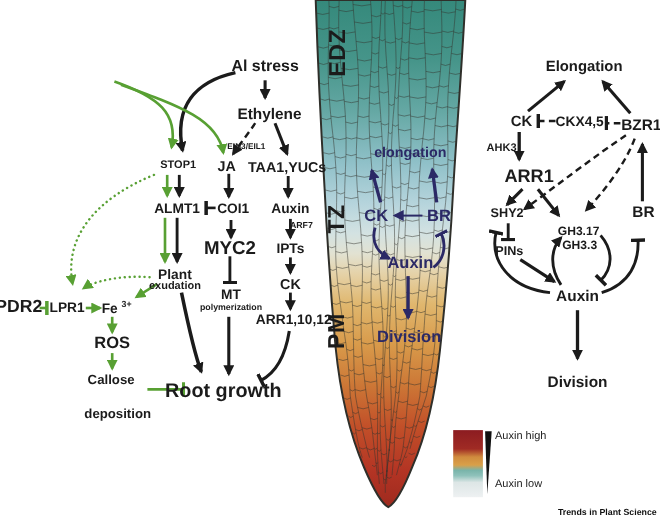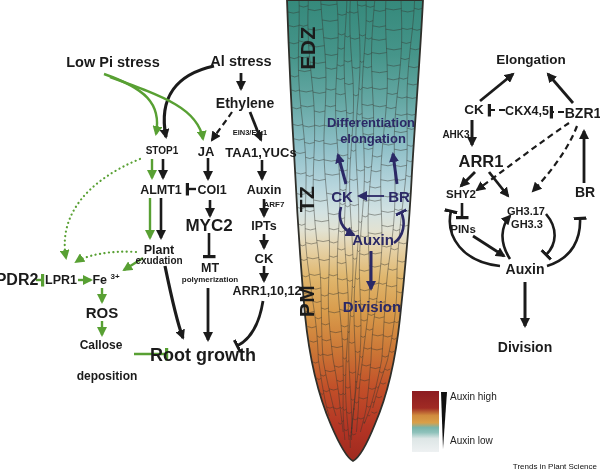--- a/index.html
+++ b/index.html
@@ -4,21 +4,21 @@
 <style>
   html,body{margin:0;padding:0;background:#fff;}
   .stage{position:relative;width:600px;height:471px;background:#ffffff;overflow:hidden;
          font-family:"Liberation Sans",sans-serif;}
   .stage svg.overlay{position:absolute;left:0;top:0;}
   .lb{position:absolute;transform:translate(-50%,-50%);font-weight:700;color:#1b1b1b;
       white-space:nowrap;line-height:1;}
   .navy{color:#2b2966;}
   .zone{transform:translate(-50%,-50%) rotate(-90deg);font-size:21px;letter-spacing:.5px;}
   .la{position:absolute;transform:translateY(-50%);font-weight:400;color:#222;white-space:nowrap;line-height:1;}
-  .journal{position:absolute;transform:translateY(-50%);font-weight:400;color:#111;}
+  .journal{position:absolute;transform:translateY(-50%);font-weight:700;color:#111;}
   sup.fe{font-size:8px;vertical-align:super;}
   
   .pb{stroke:#1b1b1b;fill:none;}
   .pg{stroke:#58a033;fill:none;}
   .pn{stroke:#2b2966;fill:none;}
   .w18{stroke-width:1.8}.w22{stroke-width:2.2}.w24{stroke-width:2.4}
   .w26{stroke-width:2.6}.w28{stroke-width:2.8}.w30{stroke-width:3}.w32{stroke-width:3.2}
   .dsh{stroke-dasharray:6 4;}
   .dot{stroke-dasharray:0.1 4.4;stroke-linecap:round;}
   .legend-bar{position:absolute;left:412px;top:391px;width:27px;height:61px;
@@ -144,24 +144,23 @@
       <path class="pb w26" d="M500 266 C463 262 445 237 451 211" marker-end="url(#tb)"></path>
       <path class="pb w26" d="M510 259 C499 242 501 226 510 216" marker-end="url(#ab)"></path>
       <path class="pb w26" d="M546 214 C558 228 557 244 546 255" marker-end="url(#tb)"></path>
       <path class="pb w26" d="M547 266 C573 258 581 238 580 218" marker-end="url(#tb)"></path>
       <path class="pb w30" d="M525 282 V326" marker-end="url(#ab)"></path>
     </g>
 
     <polygon points="441,392 447,392 443,449" fill="#111"></polygon>
   </svg>
 
-  <div class="lb" style="left:113px;top:62px;font-size:14.5px">Low Pi stress</div>
   <div class="lb" style="left:241px;top:61px;font-size:14.5px">Al stress</div>
   <div class="lb" style="left:245px;top:103px;font-size:14px">Ethylene</div>
-  <div class="lb" style="left:250px;top:133px;font-size:7.5px">EIN3/EIL1</div>
+  <div class="lb" style="left:224px;top:133px;font-size:7.5px">EIN3/EIL1</div>
   <div class="lb" style="left:206px;top:151px;font-size:13px">JA</div>
   <div class="lb" style="left:261px;top:152px;font-size:13px">TAA1,YUCs</div>
   <div class="lb" style="left:162px;top:151px;font-size:10px">STOP1</div>
   <div class="lb" style="left:161px;top:190px;font-size:12.5px">ALMT1</div>
   <div class="lb" style="left:212px;top:190px;font-size:12.5px">COI1</div>
   <div class="lb" style="left:209px;top:225px;font-size:17px">MYC2</div>
   <div class="lb" style="left:264px;top:190px;font-size:12.5px">Auxin</div>
   <div class="lb" style="left:274px;top:205px;font-size:8px">ARF7</div>
   <div class="lb" style="left:264px;top:226px;font-size:12.5px">IPTs</div>
   <div class="lb" style="left:159px;top:250px;font-size:12.5px">Plant</div>
@@ -175,21 +174,20 @@
   <div class="lb" style="left:106px;top:280px;font-size:12.5px"><span>Fe</span>&nbsp;<sup class="fe">3+</sup></div>
   <div class="lb" style="left:102px;top:312px;font-size:15px">ROS</div>
   <div class="lb" style="left:101px;top:345px;font-size:12px">Callose</div>
   <div class="lb" style="left:107px;top:376px;font-size:12px">deposition</div>
   <div class="lb" style="left:203px;top:355px;font-size:18px">Root growth</div>
   <div class="lb" style="left:456px;top:135px;font-size:10px">AHK3</div>
 
   <div class="lb zone" style="left:307px;top:48px">EDZ</div>
   <div class="lb zone" style="left:306px;top:199px">TZ</div>
   <div class="lb zone" style="left:306px;top:301px">PM</div>
-  <div class="lb navy" style="left:371px;top:122px;font-size:13px">Differentiation</div>
   <div class="lb navy" style="left:373px;top:138px;font-size:13px">elongation</div>
   <div class="lb navy" style="left:342px;top:196px;font-size:15px">CK</div>
   <div class="lb navy" style="left:399px;top:196px;font-size:15px">BR</div>
   <div class="lb navy" style="left:373px;top:239px;font-size:15px">Auxin</div>
   <div class="lb navy" style="left:372px;top:306px;font-size:15px">Division</div>
 
   <div class="legend-bar"></div>
   <div class="la" style="left:450px;top:397px;font-size:10px">Auxin high</div>
   <div class="la" style="left:450px;top:441px;font-size:10px">Auxin low</div>
 

